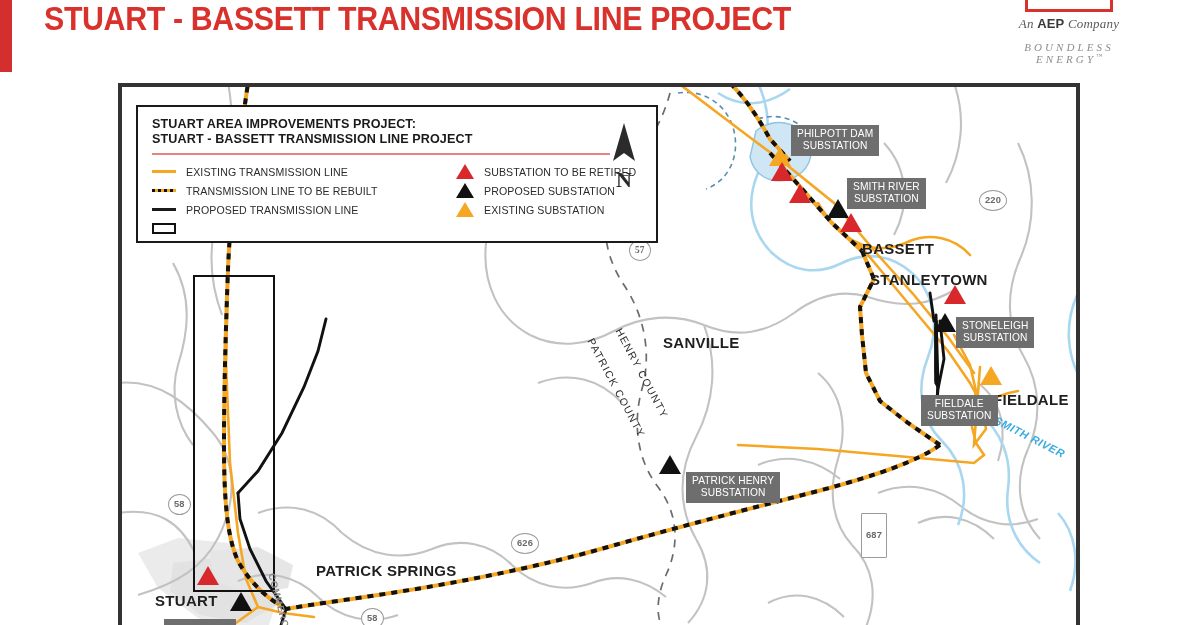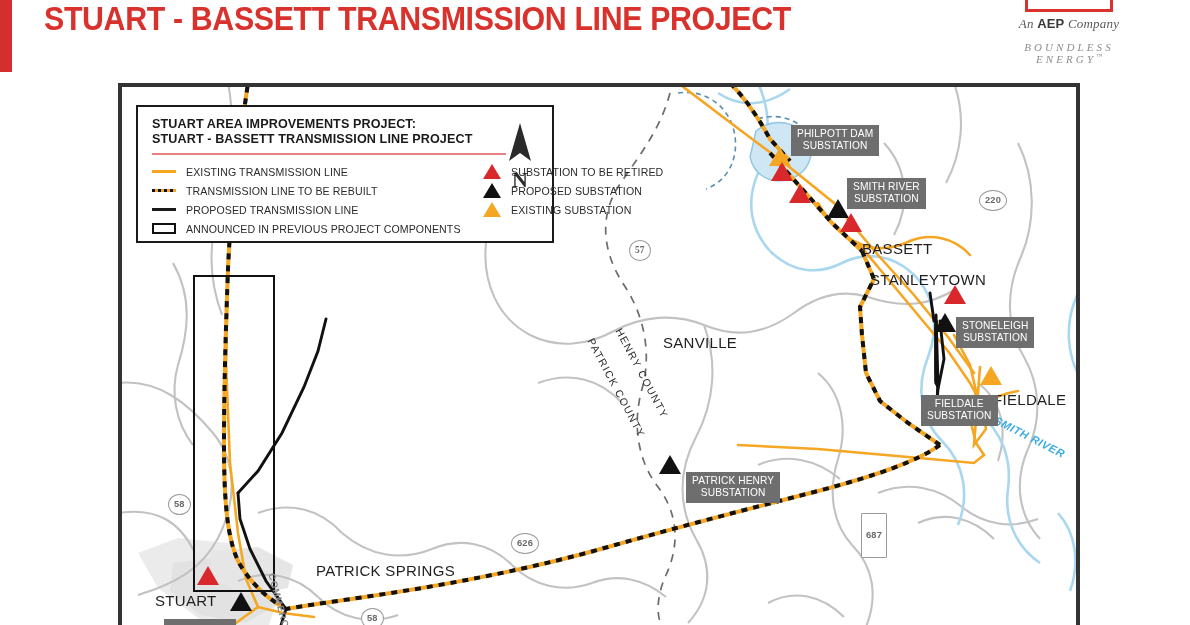--- a/index.html
+++ b/index.html
@@ -41,30 +41,30 @@
 
   
   #mapframe {
     position: absolute; left: 118px; top: 83px; width: 962px; height: 542px;
     border: 4px solid #333; border-bottom: none; background: #ffffff; overflow: hidden;
   }
   #mapsvg { position: absolute; left: -4px; top: -4px; }
 
   
   .legend {
-    position: absolute; left: 136px; top: 105px; width: 418px; height: 138px;
+    position: absolute; left: 136px; top: 105px; width: 522px; height: 138px;
     background: #ffffff; border: 2px solid #1a1a1a; z-index: 40;
     padding: 10px 12px 0 14px;
   }
   .legend-title {
     font-size: 12.6px; font-weight: bold; color: #1a1a1a; line-height: 15px;
     letter-spacing: .1px;
   }
   .legend-rule { height: 2px; background: #e8817f; margin: 6px 34px 7px 0; }
-  .legend-cols { display: flex; gap: 27px; }
+  .legend-cols { display: flex; }
   .legend-col { }
   .legend-col.left { width: 300px; }
   .legend-col.right { width: 180px; }
   .legend-row { display: flex; align-items: center; height: 19px; }
   .legend-label { font-size: 10.6px; color: #2b2b2b; letter-spacing: .1px; white-space: nowrap; }
   .sw { width: 26px; margin-right: 8px; display: flex; align-items: center; justify-content: flex-start; flex: none; }
   .sw-line { width: 24px; height: 2.5px; background: #f5a623; }
   .sw-dash { width: 24px; height: 3.5px;
     background: repeating-linear-gradient(to right,#111 0 3px,#f5a623 3px 6px); }
   .sw-black { width: 24px; height: 2.5px; background: #1a1a1a; }
@@ -72,21 +72,21 @@
   .sw-tri { width: 26px; display:flex; justify-content:center; margin-right:6px; flex:none;}
   .tri { width: 0; height: 0; border-left: 9px solid transparent; border-right: 9px solid transparent; }
   .tri-red { border-bottom: 15px solid #d8282c; }
   .tri-blk { border-bottom: 15px solid #111111; }
   .tri-org { border-bottom: 15px solid #f5a623; }
   .narrow { position: absolute; right: 10px; top: 14px; width: 44px; text-align: center; }
   .n-letter { font-family: "Liberation Serif", serif; font-weight: bold; font-size: 22px; color:#2b2b2b; margin-top:-4px;}
 
   
   .city {
-    position: absolute; font-size: 15px; font-weight: normal; color: #1f1f1f;
+    position: absolute; font-size: 15px; font-weight: bold; color: #1f1f1f;
     letter-spacing: .3px; white-space: nowrap; z-index: 25; text-align: center;
   }
   .sublabel {
     position: absolute; background: #6e6e6e; color: #ffffff;
     font-size: 10.2px; line-height: 12.4px; text-align: center;
     padding: 3px 6px; white-space: nowrap; z-index: 30; letter-spacing:.1px;
   }
   .county {
     position: absolute; font-size: 10.5px; color: #2b2b2b; letter-spacing: 1.4px;
     white-space: nowrap; z-index: 22;
@@ -277,21 +277,20 @@
         <div class="legend-row">
           <span class="sw">
               <span class="sw-black"></span>
             </span>
           <span class="legend-label">PROPOSED TRANSMISSION LINE</span>
         </div>
         <div class="legend-row">
           <span class="sw">
               <span class="sw-rect"></span>
             </span>
-          <span class="legend-label">ANNOUNCED IN PREVIOUS PROJECT COMPONENTS</span>
         </div>
       </div>
       <div class="legend-col right">
         <div class="legend-row">
           <span class="sw-tri">
               <span class="tri tri-red"></span>
             </span>
           <span class="legend-label">SUBSTATION TO BE RETIRED</span>
         </div>
         <div class="legend-row">

